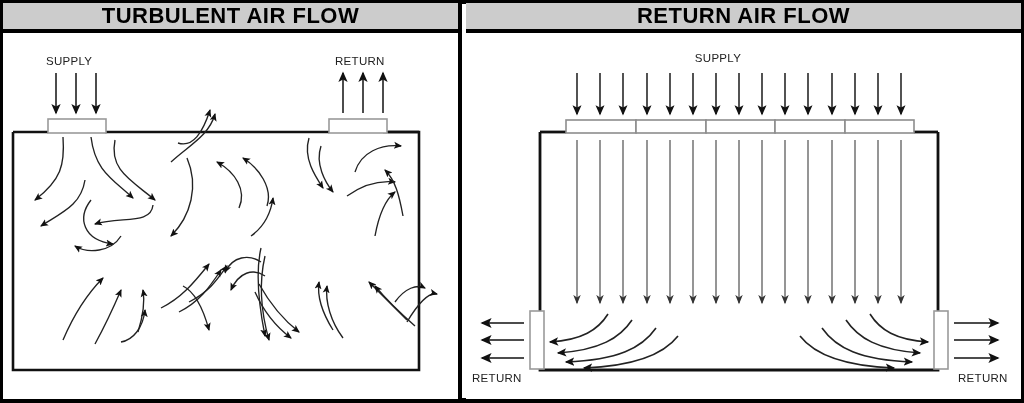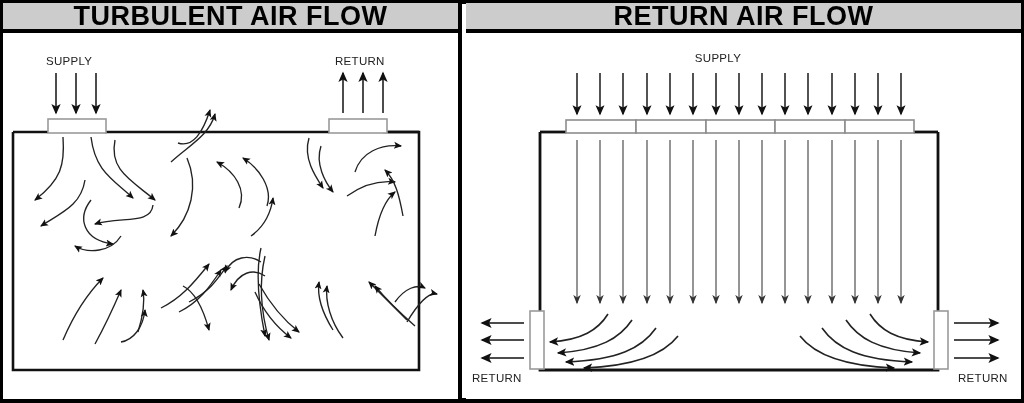--- a/index.html
+++ b/index.html
@@ -49,21 +49,21 @@
     width: 100%;
     height: 30px;
     background: #cccccc;
     border-bottom: 4px solid #000000;
     box-sizing: border-box;
     display: flex;
     align-items: center;
     justify-content: center;
   }
   .title-text {
-    font-size: 27px;
+    font-size: 22px;
     font-weight: bold;
     letter-spacing: 0.5px;
     color: #000000;
     white-space: nowrap;
   }
   .stage {
     position: absolute;
     left: 0;
     top: 25px;
     width: 100%;

